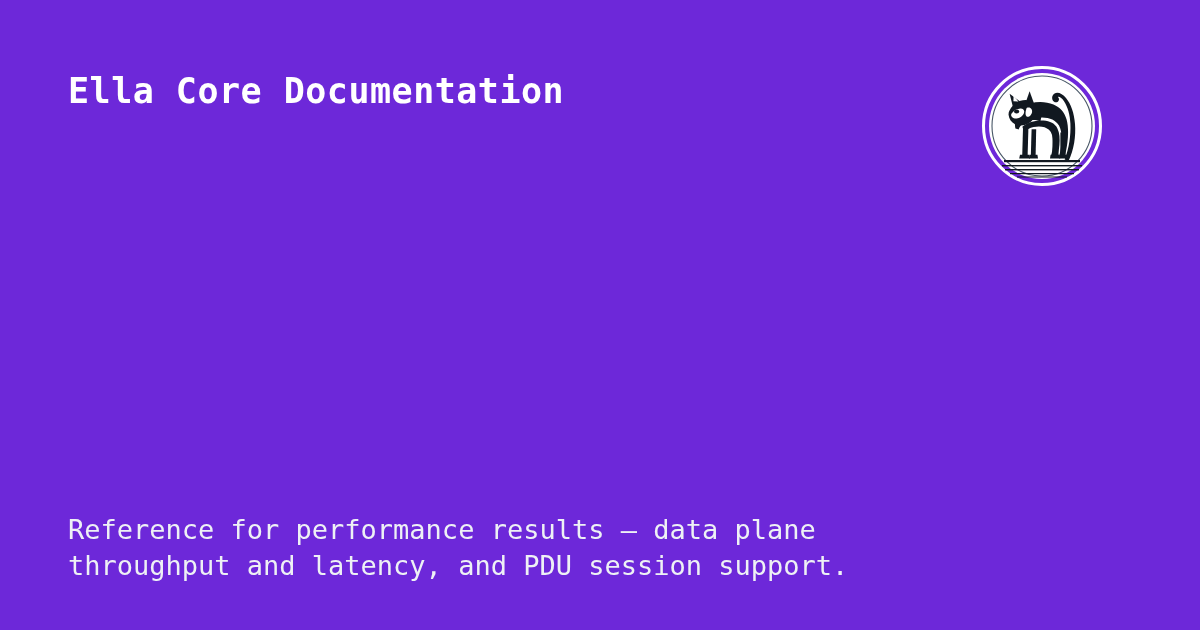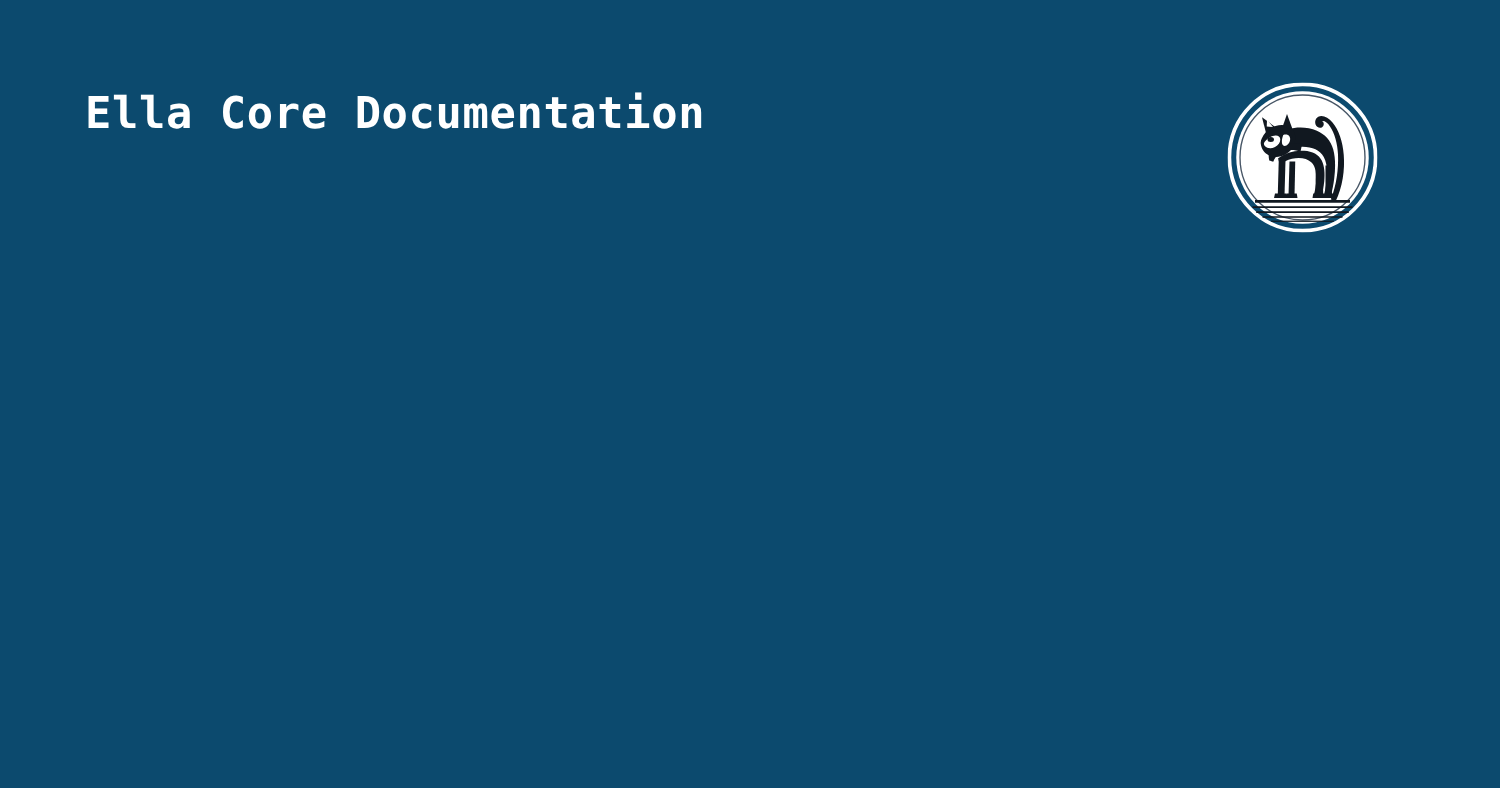--- a/index.html
+++ b/index.html
@@ -10,21 +10,21 @@
     width: 1200px;
     height: 630px;
     overflow: hidden;
     background: #27384b;
     font-family: "DejaVu Sans Mono", monospace;
   }
   .card {
     position: relative;
     width: 1200px;
     height: 630px;
-    background: #0c4a6e;
+    background: #6d28d9;
     box-sizing: border-box;
   }
 
   
   .eyebrow {
     position: absolute;
     left: 68px;
     top: 70px;
     font-family: "DejaVu Sans Mono", monospace;
     font-weight: 700;
@@ -82,20 +82,22 @@
 </style>
 </head>
 <body>
 
 <div class="card">
 
   <div class="eyebrow">Ella Core Documentation</div>
 
 
   <div class="description">
+    <span class="line">Reference for performance results – data plane</span>
+    <span class="line">throughput and latency, and PDU session support.</span>
   </div>
 
   <div class="logo">
     <svg viewBox="0 0 120 120" xmlns="http://www.w3.org/2000/svg">
 
       <circle cx="60" cy="60" r="58.5" fill="none" stroke="#ffffff" stroke-width="3"></circle>
 
       <circle cx="60" cy="60" r="53" fill="#ffffff"></circle>
 
       <circle cx="60" cy="60" r="50" fill="none" stroke="#27384b" stroke-width="1.1" opacity="0.85"></circle>

